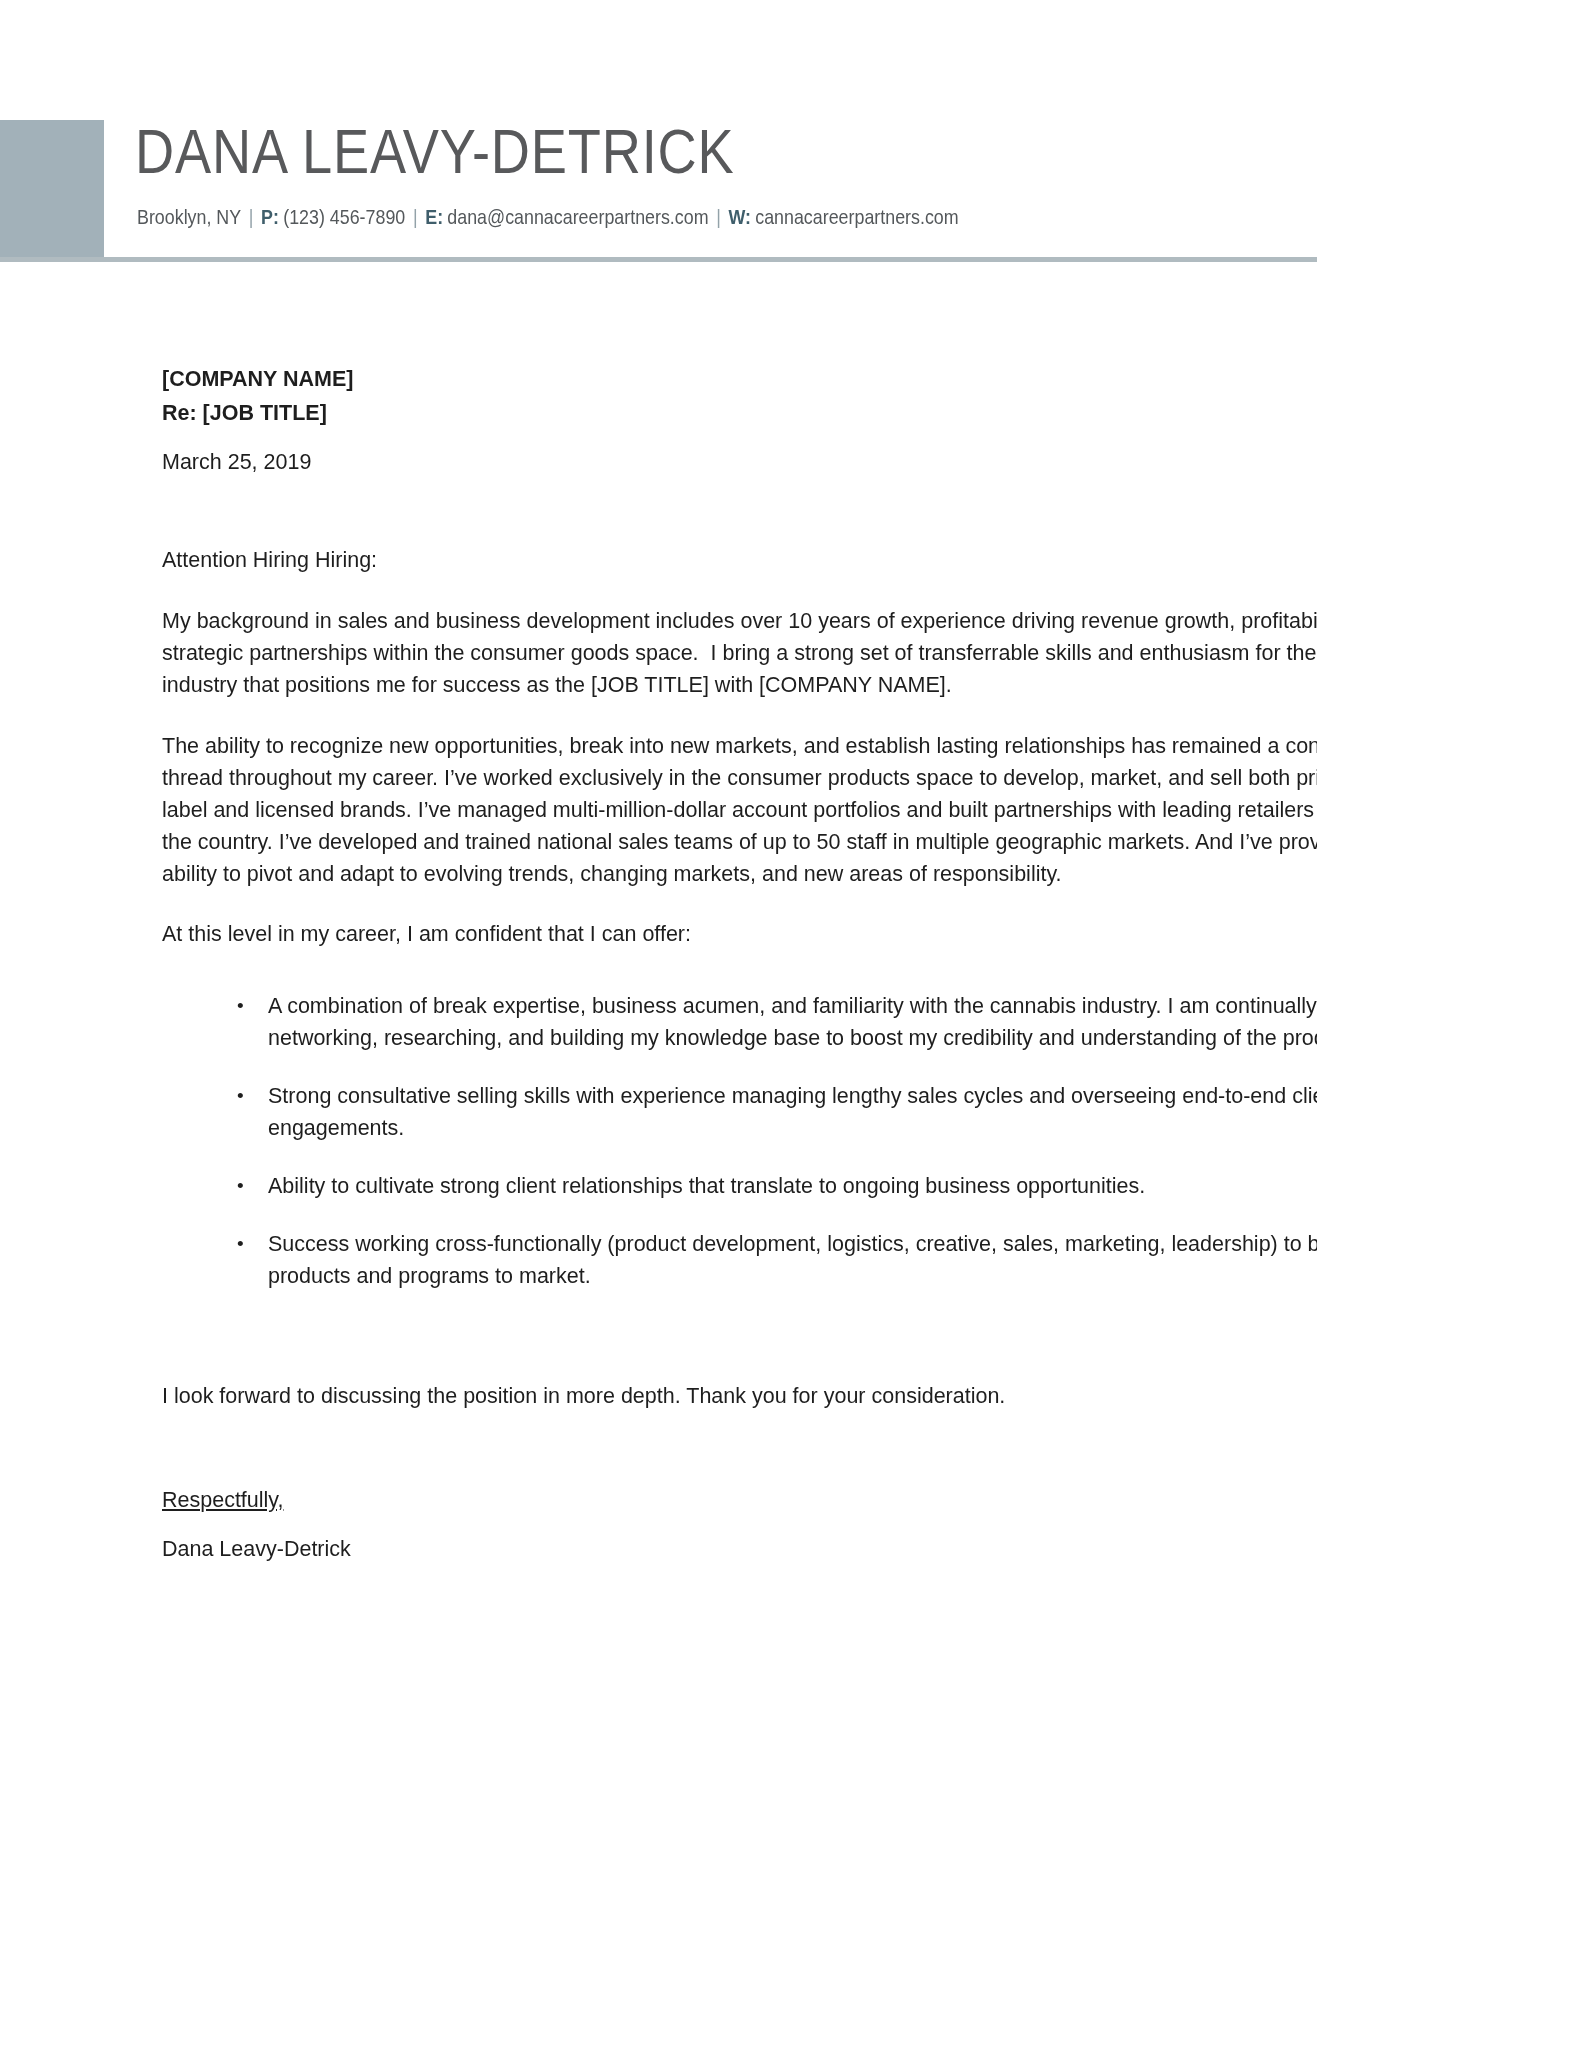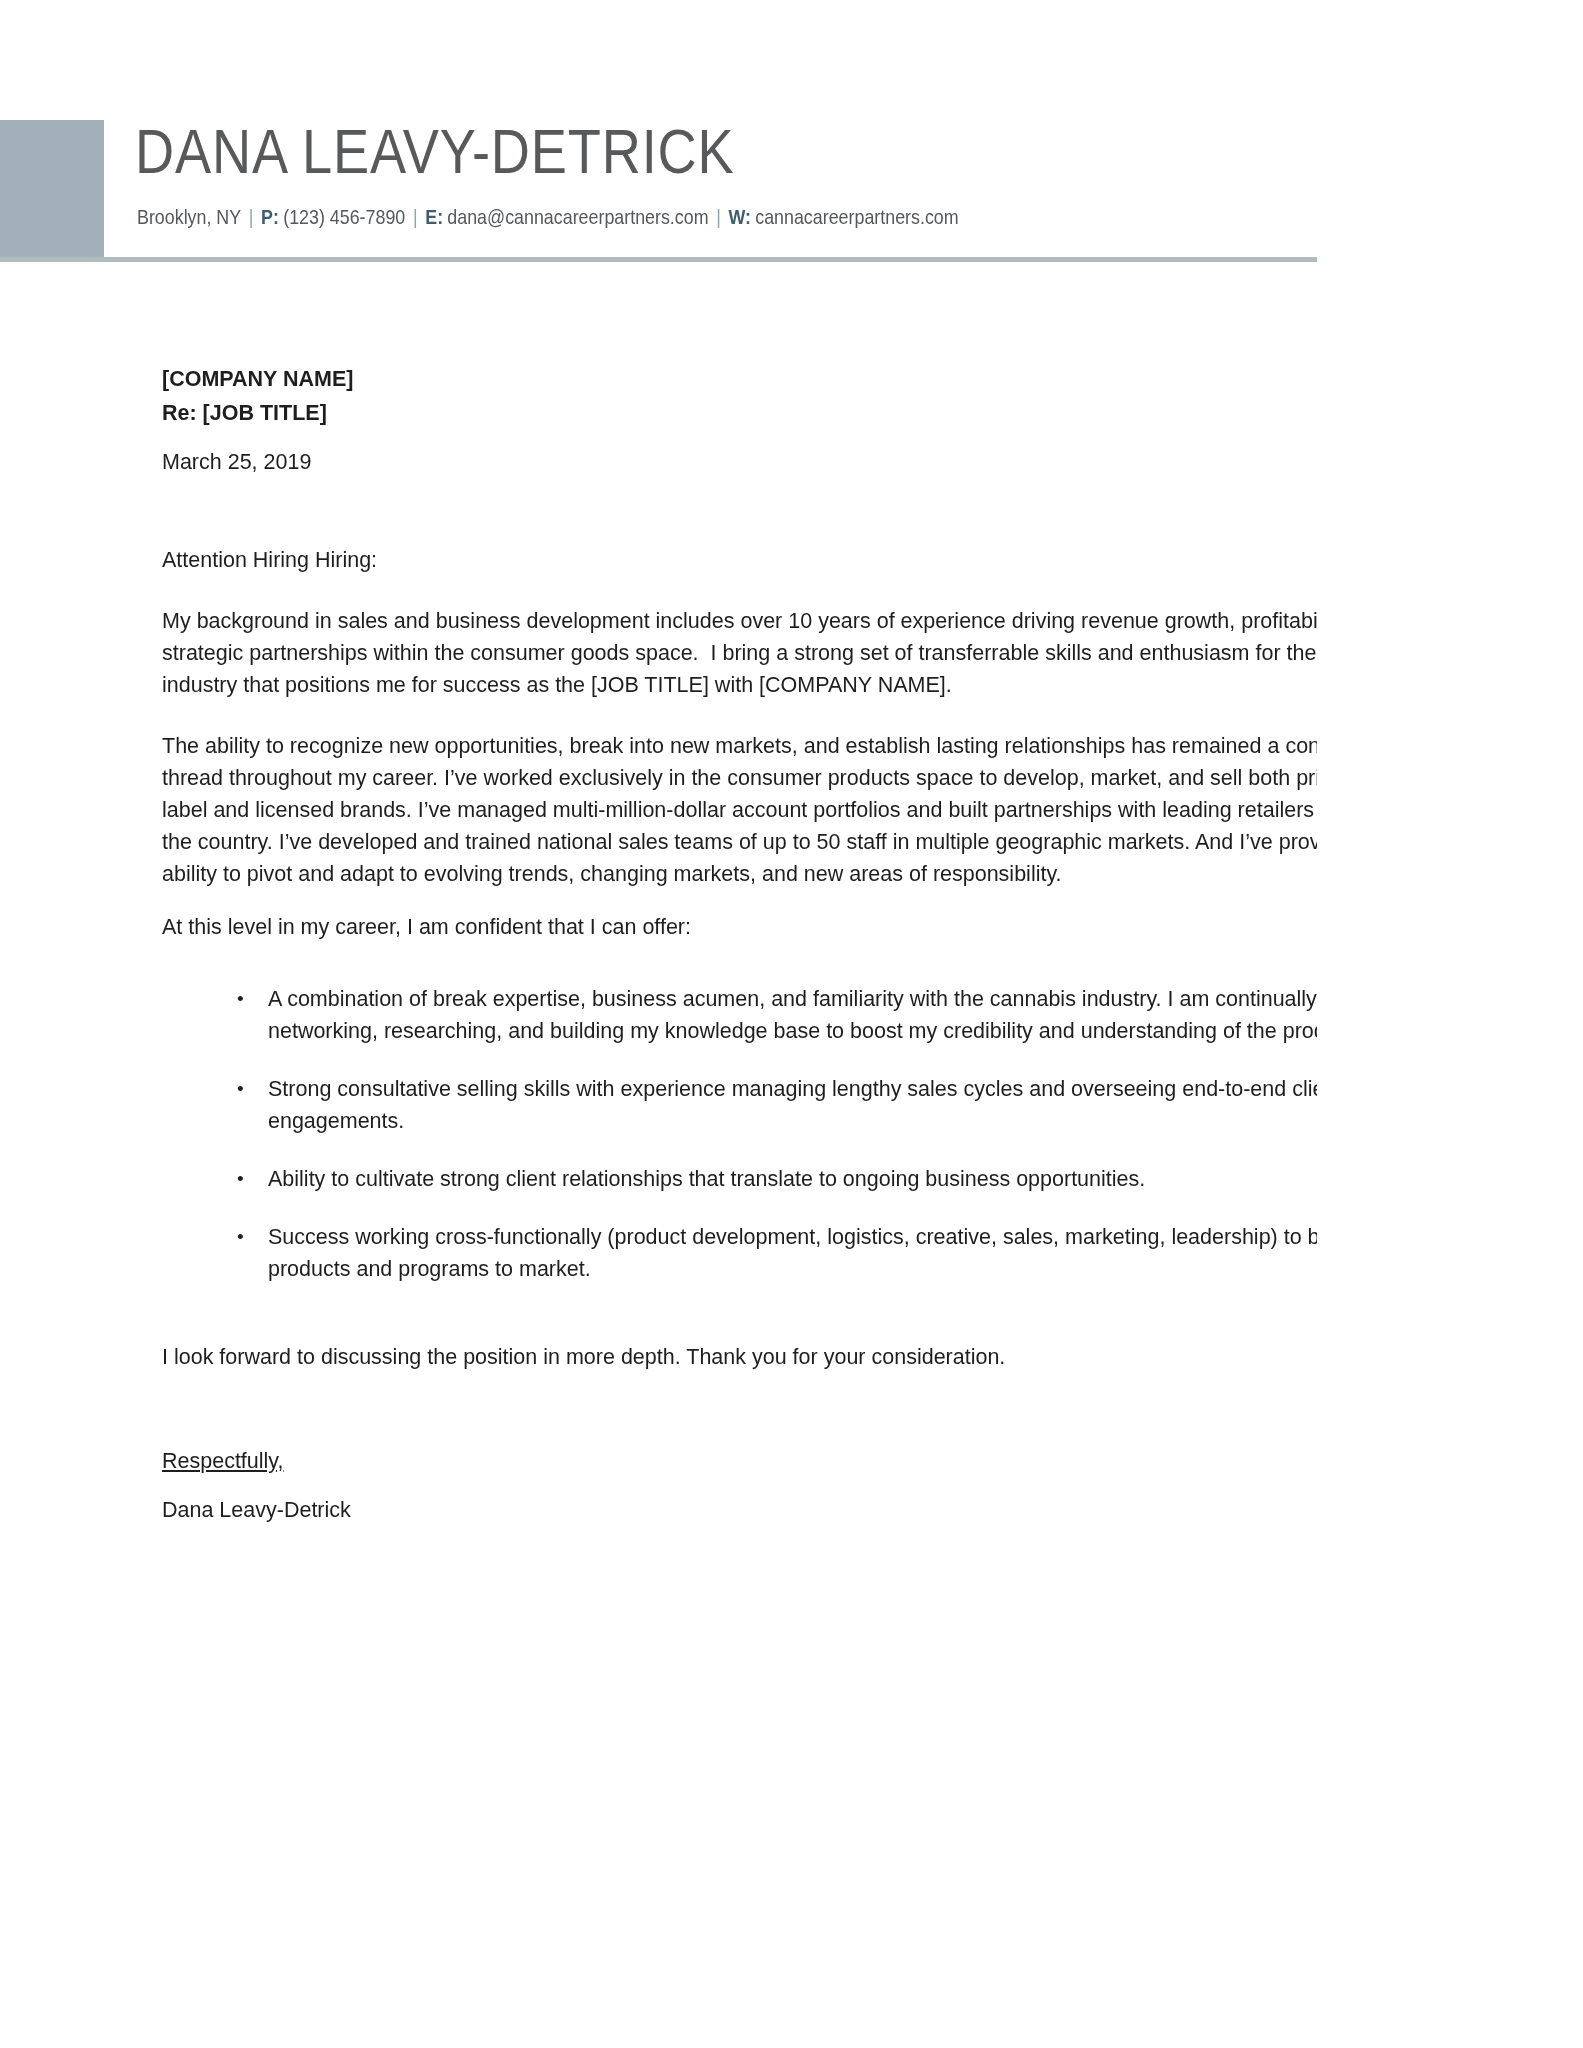--- a/index.html
+++ b/index.html
@@ -58,33 +58,33 @@
     left: 162px; top: 362px;
     width: 1250px;
     font-size: 21.5px;
     line-height: 32px;
     color: #1e1e1e;
   }
   .recipient { font-weight: 700; line-height: 34px; }
   .date { margin-top: 16px; }
   .salutation { margin-top: 66px; }
   .para { margin-top: 29px; white-space: pre-wrap; }
-  .offer-intro { margin-top: 21px; }
+  .offer-intro { margin-top: 28px; }
   .bullets {
     list-style: none;
     margin-top: 40px;
   }
   .bullets li {
     display: flex;
     padding-left: 75px;
   }
   .bullets li + li { margin-top: 26px; }
   .bullets .dot { width: 31px; flex: 0 0 31px; font-size: 19px; }
   .bullets .bullet-text { flex: 1; }
-  .closing { margin-top: 56px; }
+  .closing { margin-top: 88px; }
   .valediction { margin-top: 72px; text-decoration: underline; }
   .signature { margin-top: 17px; }
 </style>
 </head>
 <body>
 
 <div class="page">
 
   <header>
     <div class="accent-block"></div>

